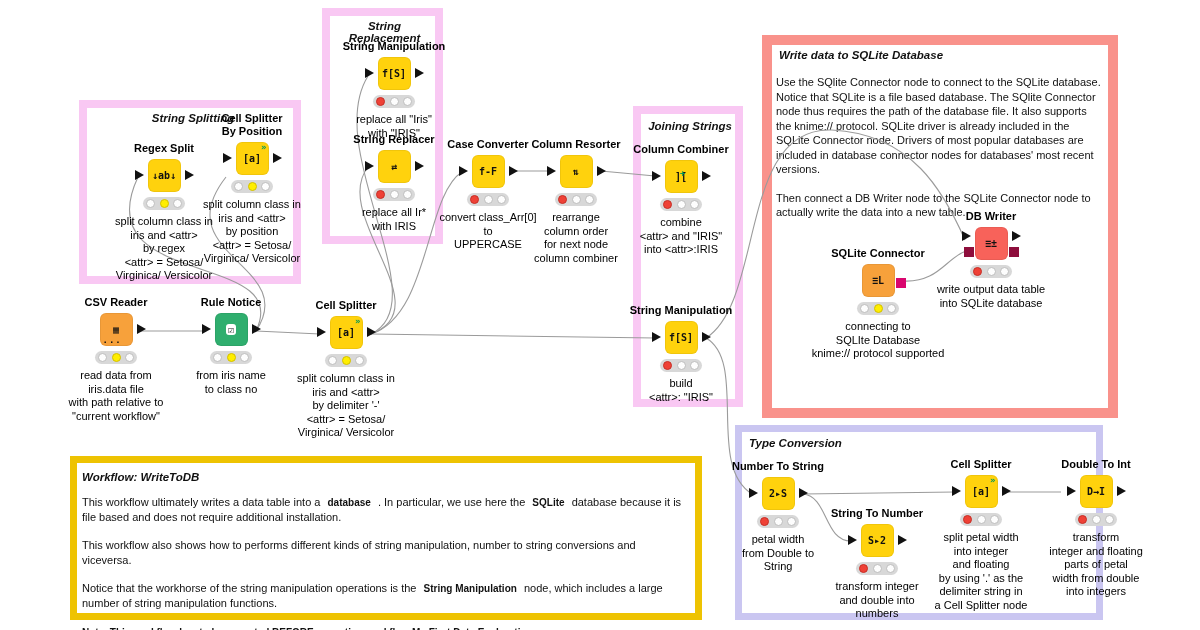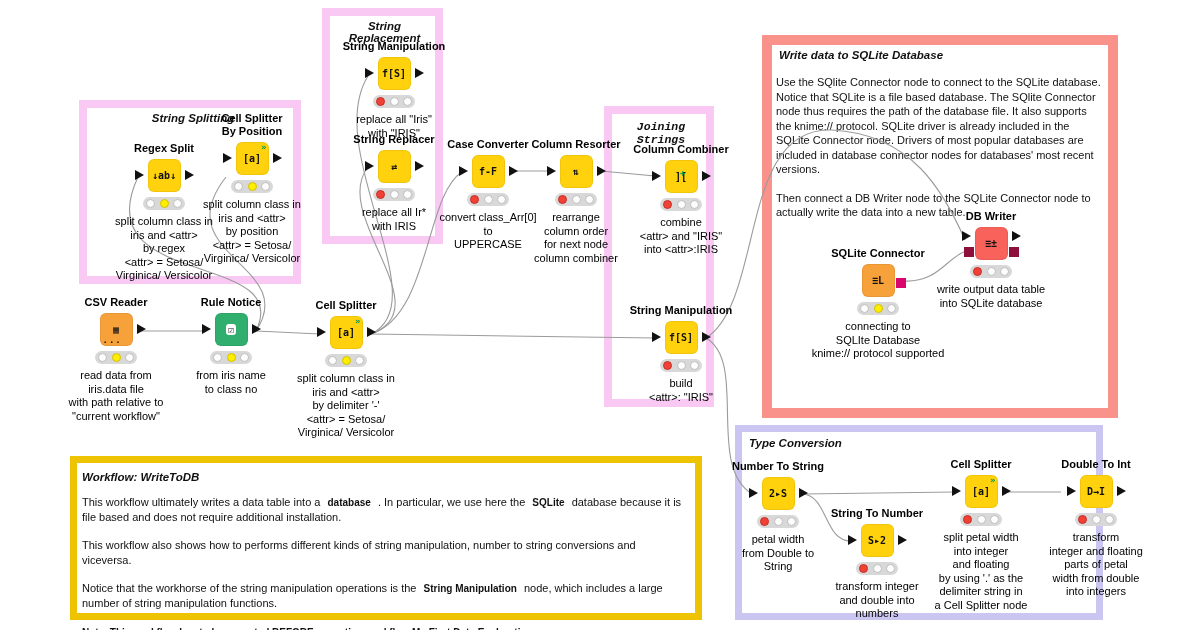--- a/index.html
+++ b/index.html
@@ -62,21 +62,21 @@
 <body>
 
 <div class="gbox b-pink" style="left:79px;top:100px;width:222px;height:184px;">
   <span class="gtitle" style="margin:4px 0 0 6px;">String Splitting</span>
 </div>
 
 <div class="gbox b-pink" style="left:322px;top:8px;width:121px;height:236px;">
   <span class="gtitle" style="margin:4px 0 0 4px;">String Replacement</span>
 </div>
 
-<div class="gbox b-pink" style="left:604px;top:106px;width:110px;height:301px;font-family:Liberation Mono, monospace;">
+<div class="gbox b-pink" style="left:633px;top:106px;width:110px;height:301px;">
   <span class="gtitle" style="margin:6px 0 0 4px;">Joining Strings</span>
 </div>
 
 <div class="gbox b-red" style="left:762px;top:35px;width:356px;height:383px;">
   <span class="gtitle" style="margin:4px 0 0 7px;">Write data to SQLite Database</span>
   <div class="gbody" style="margin:14px 6px 0 4px;">
     <p>Use the SQlite Connector node to connect to the SQLite database. Notice that SQLite is a file based database. The SQlite Connector node thus requires the path of the database file. It also supports the knime:// protocol. SQLite driver is already included in the SQLite Connector node. Drivers of most popular databases are included in database connector nodes for databases' most recent versions.</p>
     <p>Then connect a DB Writer node to the SQLite Connector node to actually write the data into a new table.</p>
   </div>
 </div>

